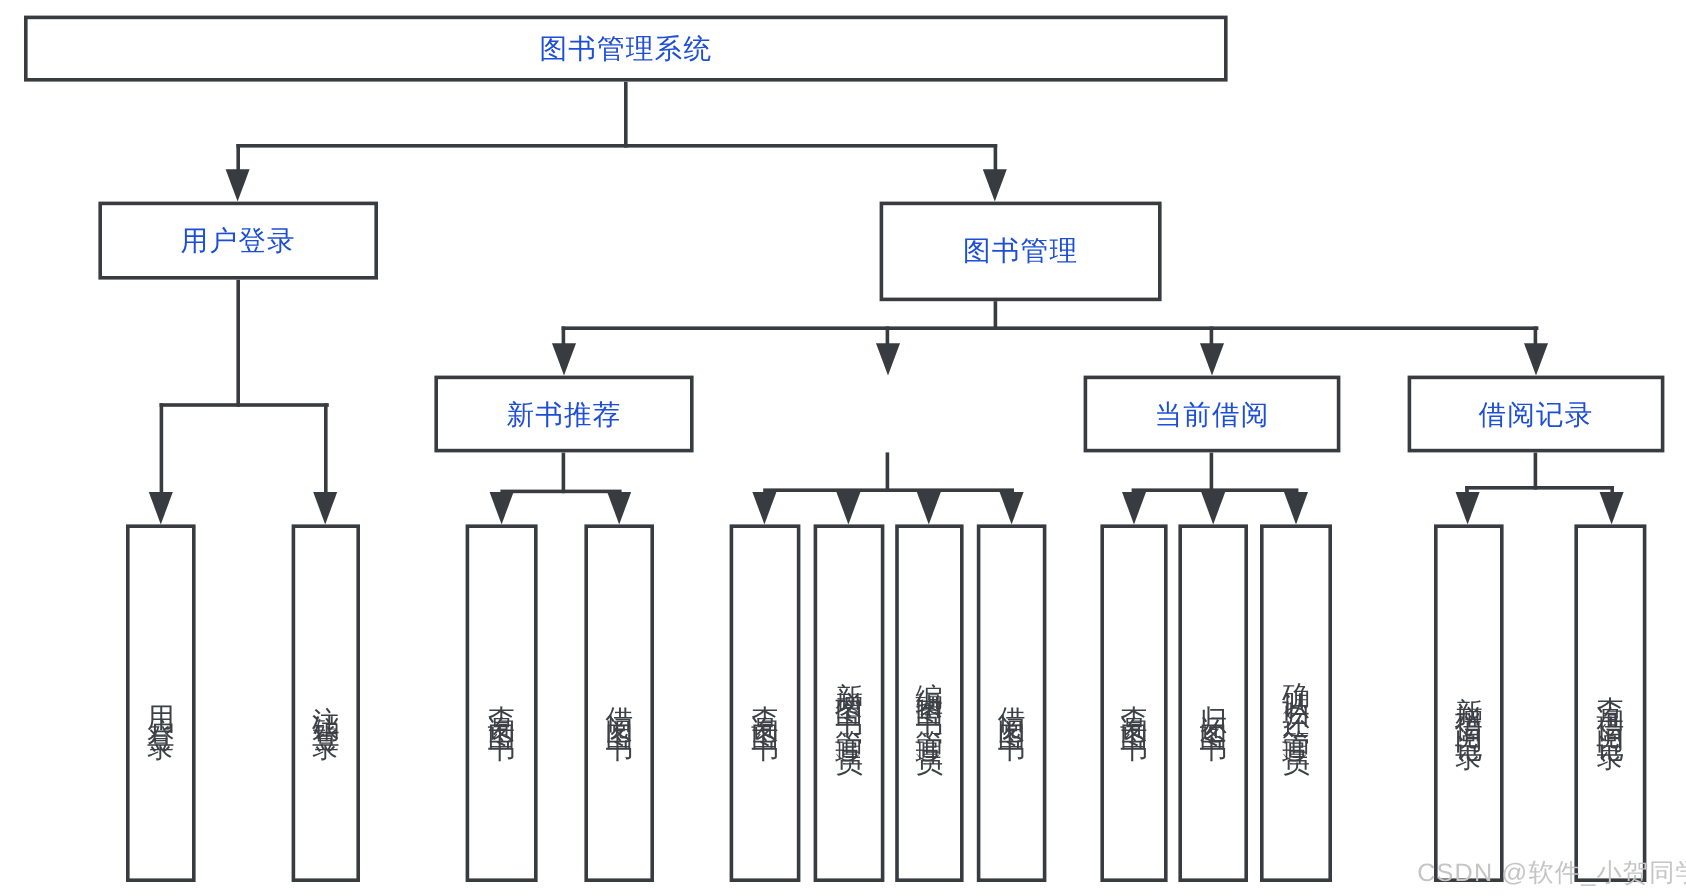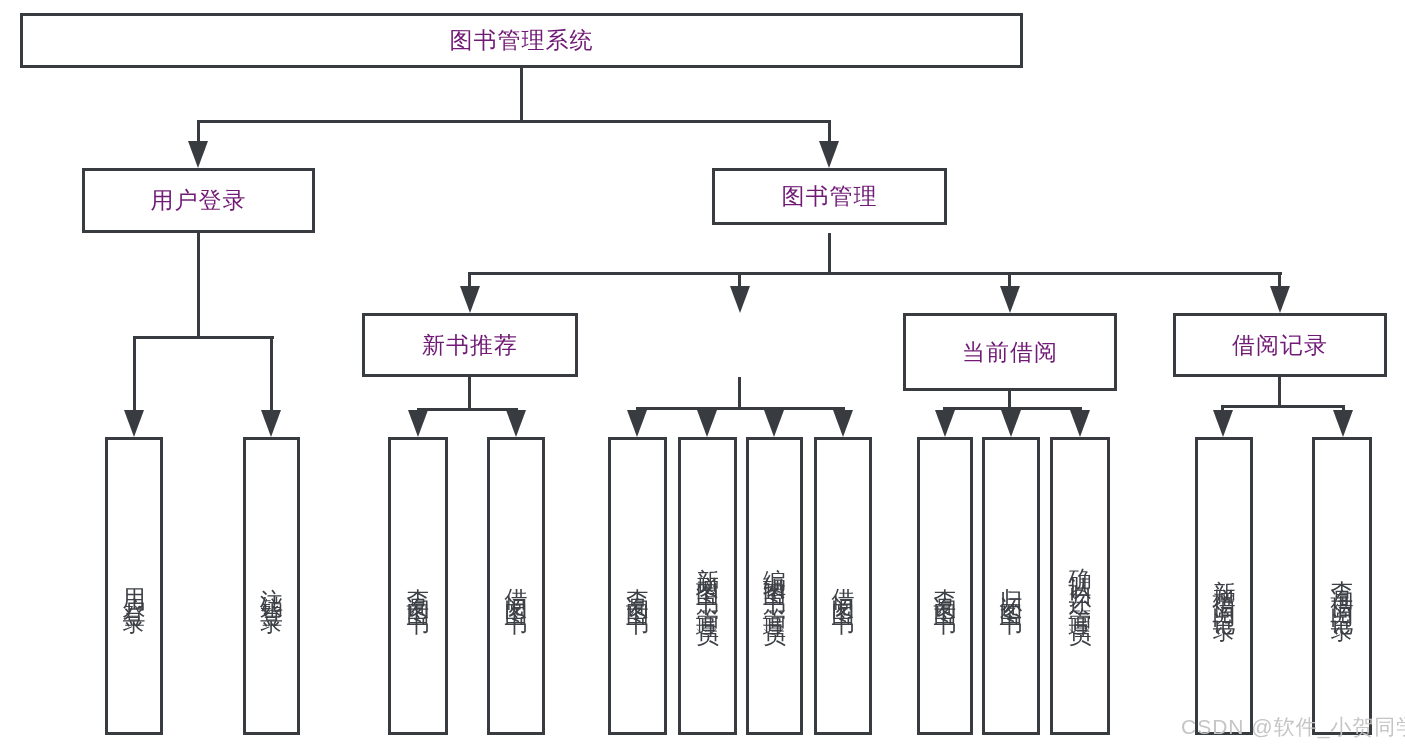--- a/index.html
+++ b/index.html
@@ -16,21 +16,21 @@
   .arrow{
     position:absolute;width:0;height:0;
     border-left:10px solid transparent;
     border-right:10px solid transparent;
     border-top:27px solid #383b40;
   }
   
   .hnode{
     position:absolute;background:#ffffff;border:3px solid #383b40;
     display:flex;align-items:center;justify-content:center;
-    font-size:23px;letter-spacing:1px;color:#701a75;z-index:2;
+    font-size:23px;letter-spacing:1px;color:#1d4ed8;z-index:2;
   }
   
   .vnode{
     position:absolute;top:437px;height:298px;background:#ffffff;
     border:3px solid #383b40;display:flex;align-items:center;justify-content:center;
     z-index:2;
   }
   .vnode span{
     writing-mode:vertical-rl;text-orientation:mixed;
     font-size:23px;letter-spacing:8px;line-height:1.0;color:#3d4046;
@@ -92,24 +92,24 @@
   <div class="lv" style="left:1278px;top:377px;height:31px"></div>
   <div class="lh" style="left:1221px;top:405px;width:124px"></div>
   <div class="lv" style="left:1221px;top:405px;height:8px"></div>
   <div class="arrow" style="left:1213px;top:410px"></div>
   <div class="lv" style="left:1342px;top:405px;height:8px"></div>
   <div class="arrow" style="left:1333px;top:410px"></div>
 
   <div class="hnode" style="left:20px;top:13px;width:1003px;height:55px">图书管理系统</div>
 
   <div class="hnode" style="left:82px;top:168px;width:233px;height:65px">用户登录</div>
-  <div class="hnode" style="left:712px;top:168px;width:235px;height:57px">图书管理</div>
+  <div class="hnode" style="left:733px;top:168px;width:235px;height:83px">图书管理</div>
 
   <div class="hnode" style="left:362px;top:313px;width:216px;height:64px">新书推荐</div>
-  <div class="hnode" style="left:903px;top:313px;width:214px;height:78px">当前借阅</div>
+  <div class="hnode" style="left:903px;top:313px;width:214px;height:64px">当前借阅</div>
   <div class="hnode" style="left:1173px;top:313px;width:214px;height:64px">借阅记录</div>
 
   <div class="vnode" style="left:105px;width:58px">
     <span>用户登录</span>
   </div>
   <div class="vnode" style="left:243px;width:57px">
     <span>注销登录</span>
   </div>
 
   <div class="vnode" style="left:388px;width:60px">

